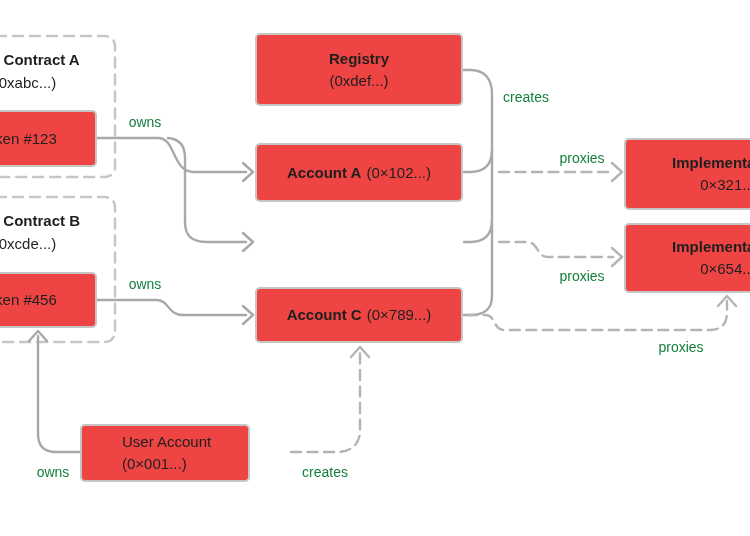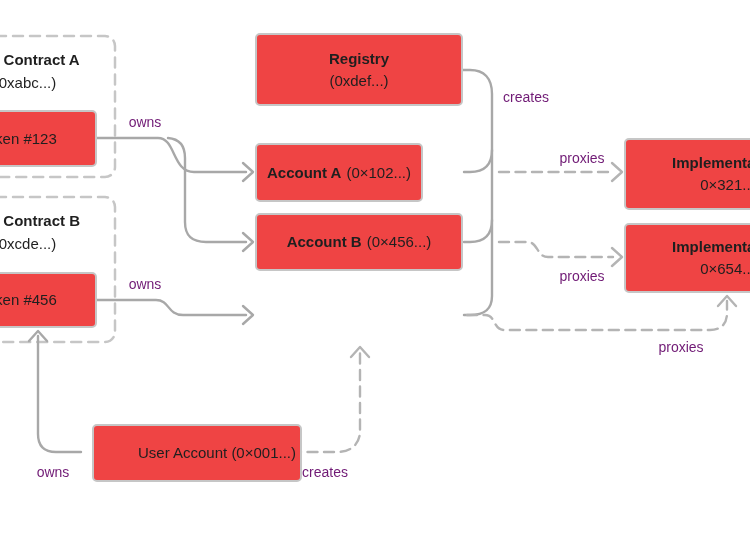--- a/index.html
+++ b/index.html
@@ -15,32 +15,32 @@
   }
   .node .row{display:flex;gap:5px;white-space:nowrap;}
   .node .stack{display:flex;flex-direction:column;align-items:center;white-space:nowrap;}
   .bold{font-weight:700;}
   .container-label{
     position:absolute;display:flex;flex-direction:column;align-items:center;
     font-size:15px;line-height:23px;white-space:nowrap;
   }
   .edge-label{
     position:absolute;transform:translate(-50%,-50%);font-size:14px;
-    color:#701a75;white-space:nowrap;
+    color:#15803d;white-space:nowrap;
   }
   
   #token-123{left:-61px;top:110px;width:158px;height:57px;}
   #token-456{left:-61px;top:272px;width:158px;height:56px;}
   #registry{left:255px;top:33px;width:208px;height:73px;}
-  #account-a{left:255px;top:143px;width:168px;height:59px;}
+  #account-a{left:255px;top:143px;width:208px;height:59px;}
   #account-b{left:255px;top:213px;width:208px;height:58px;}
   #account-c{left:255px;top:287px;width:208px;height:56px;}
   #impl-1{left:624px;top:138px;width:207px;height:72px;}
   #impl-2{left:624px;top:223px;width:207px;height:70px;}
-  #user-account{left:92px;top:424px;width:210px;height:58px;padding-left:40px;}
+  #user-account{left:80px;top:424px;width:170px;height:58px;padding-left:40px;}
   #contract-a-label{left:-65px;top:48px;width:180px;}
   #contract-b-label{left:-65px;top:209px;width:180px;}
 </style>
 </head>
 <body>
 
 <div id="stage">
 
   <svg id="wires" viewBox="0 0 750 536">
     <g fill="none" stroke-linecap="round" stroke-linejoin="round">
@@ -99,24 +99,24 @@
       <span>(0xdef...)</span>
     </div>
   </div>
 
   <div class="node" id="account-a">
     <div class="row">
       <span class="bold">Account A</span>
       <span>(0×102...)</span>
     </div>
   </div>
-  <div class="node" id="account-b">
+  <div class="node" id="account-c">
     <div class="row">
-      <span class="bold">Account B</span>
-      <span>(0×456...)</span>
+      <span class="bold">Account C</span>
+      <span>(0×789...)</span>
     </div>
   </div>
 
   <div class="node" id="impl-1">
     <div class="stack">
       <span class="bold">Implementation</span>
       <span>0×321...</span>
     </div>
   </div>
   <div class="node" id="impl-2">

